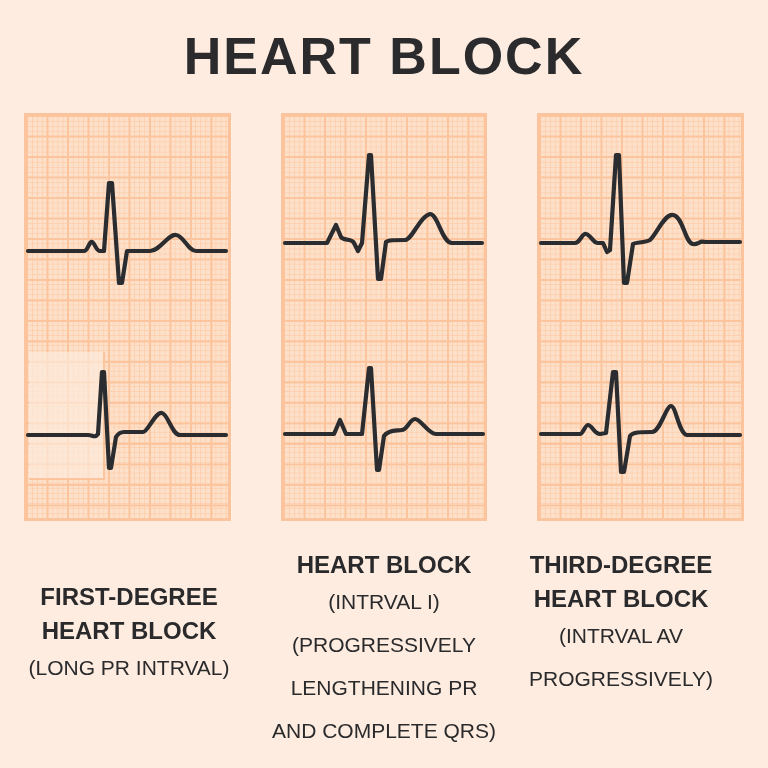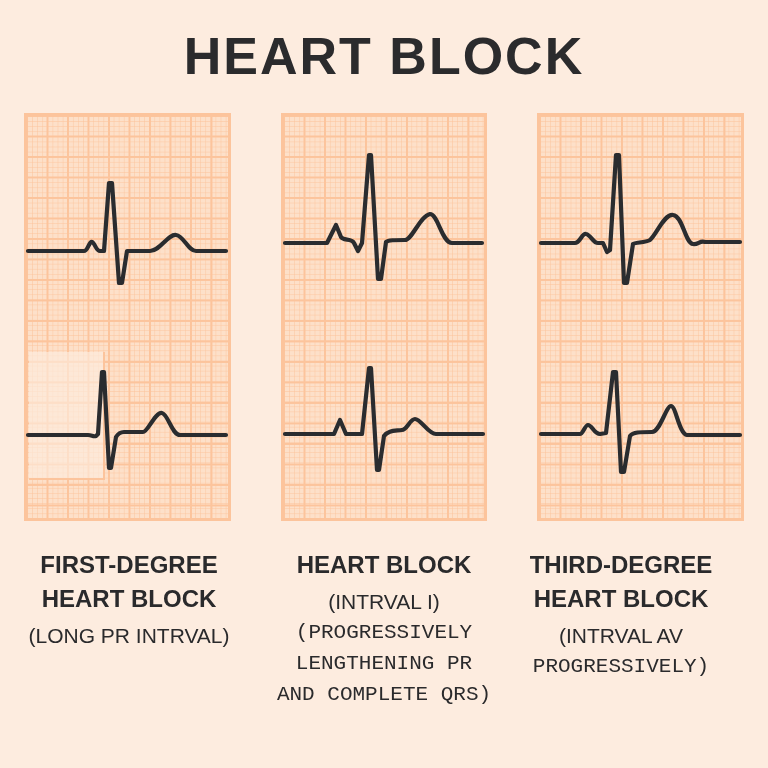--- a/index.html
+++ b/index.html
@@ -41,21 +41,21 @@
   .label {
     position: absolute; top: 548px; text-align: center;
     color: #2a2a2c;
   }
   .label .name {
     font-weight: 700; font-size: 24px; line-height: 34px; display: block; white-space: nowrap;
   }
   .label .sub {
     font-weight: 400; font-size: 21px; line-height: 31px; display: block; white-space: nowrap; margin-top: 4px;
   }
-  .label .sub2 { margin-top: 0; font-family: Liberation Mono, monospace; }
+  .label .sub2 { margin-top: 12px; }
 </style>
 </head>
 <body>
 
 <div class="title">HEART BLOCK</div>
 
 <div class="panel" style="left:24px; width:207px;">
   <div class="highlight" style="left:2px; top:236px; width:74px; height:126px;"></div>
 </div>
 
@@ -71,21 +71,21 @@
 
   <path d="M285,243 L327,243 L336,225 L341,237 C343,241 352,238 354,243 L358,251 L362,243 L369,155 L371,155 L378,279 L381,279 L386,242 C388,240 395,240 405,240 C412,240 420,216 430,214 C438,214 442,243 452,243 L482,243"></path>
 
   <path d="M285,434 L334,434 L340,420 L346,434 L362,434 L369,368 L371,368 L377,470 L379,470 L384,436 C388,430 395,431 402,430 C407,430 410,419 415,419 C421,419 428,434 436,434 L483,434"></path>
 
   <path d="M541,243 L575,243 C580,243 582,233 586,234 C591,235 593,243 598,243 L603,243 L607,252 L610,250 L616,155 L619,155 L624,283 L627,283 L633,244 C635,242 645,243 650,240 C657,234 664,214 673,215 C683,216 685,243 693,244 C698,245 700,240 705,242 L740,242"></path>
 
   <path d="M541,434 L580,434 C583,434 585,425 588,425 C592,425 594,434 600,434 L606,433 L613,372 L616,372 L621,472 L624,472 L630,436 C633,432 640,432 652,432 C660,432 666,406 671,406 C676,406 679,434 687,435 L740,435"></path>
 </svg>
 
-<div class="label" style="left:0; width:258px;">
+<div class="label" style="left:0; width:258px;margin-top:32px;">
   <span class="name">FIRST-DEGREE</span>
   <span class="name">HEART BLOCK</span>
   <span class="sub">(LONG PR INTRVAL)</span>
 </div>
 
 <div class="label" style="left:253px; width:262px;">
   <span class="name">HEART BLOCK</span>
   <span class="sub">(INTRVAL I)</span>
   <span class="sub sub2">(PROGRESSIVELY</span>
   <span class="sub sub2">LENGTHENING PR</span>

